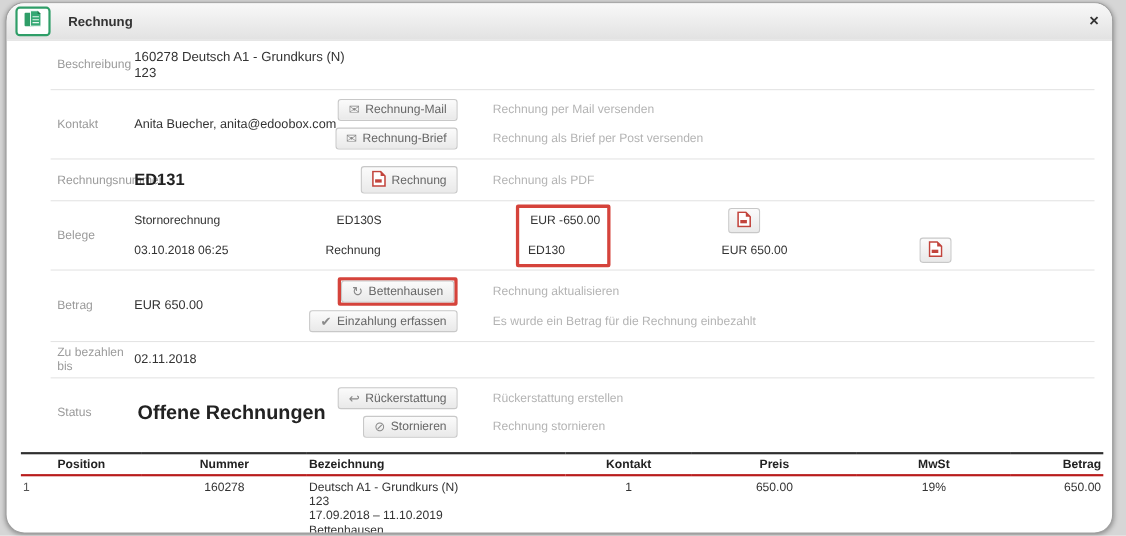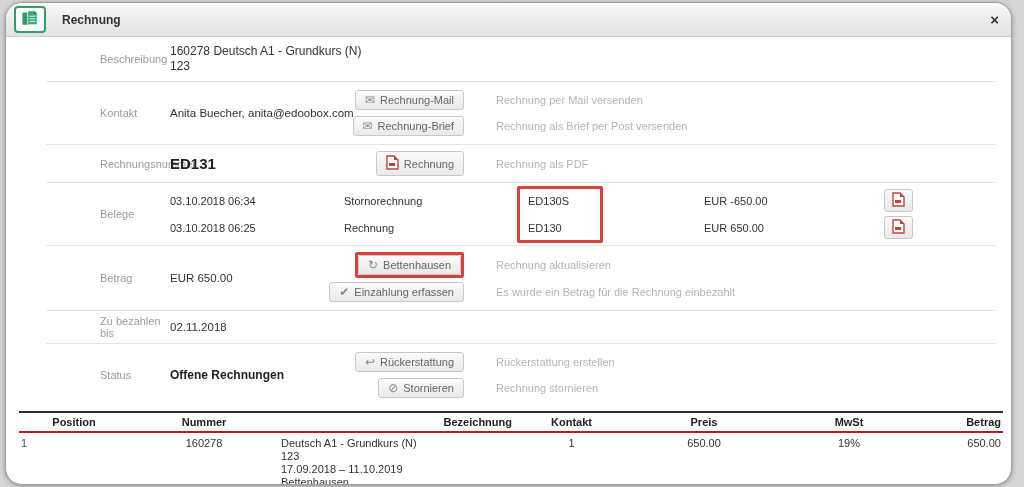--- a/index.html
+++ b/index.html
@@ -25,25 +25,25 @@
     margin-right:16px; flex:none;
   }
   .dialog-title { font-size:12px; font-weight:bold; color:#333; }
   .close-x { margin-left:auto; font-size:15px; font-weight:bold; color:#333; cursor:pointer; line-height:1; }
 
   .section {
     margin:0 16px 0 40px; display:flex; align-items:center;
     border-bottom:1px solid #e4e4e4; padding:4px 0;
   }
   .section.last { border-bottom:none; }
-  .sec-label { width:76px; padding-left:6px; flex:none; font-size:11px; color:#9b9b9b;margin-left:48px; }
+  .sec-label { width:76px; padding-left:6px; flex:none; font-size:11px; color:#9b9b9b; }
   .sec-value { width:174px; flex:none; font-size:11.5px; color:#333; white-space:nowrap; }
   .sec-value-wide { flex:1; font-size:12px; color:#333; line-height:15px; padding:3px 0; }
   .value-bold-lg { font-size:15px; font-weight:bold; color:#222; }
-  .value-bold-md { font-size:12px; font-weight:bold; color:#222; }
+  .value-bold-md { font-size:18px; font-weight:bold; color:#222;text-align:right; }
 
   .actions { flex:1; }
   .action-line { display:flex; align-items:center; margin:2px 0; min-height:24px; }
   .btn-zone { width:120px; flex:none; display:flex; justify-content:flex-end; }
   .btn {
     background:linear-gradient(#fbfbfb,#e9e9e9); border:1px solid #c8c8c8;
     border-radius:3px; color:#666; font-size:11px; padding:3px 9px;
     display:inline-flex; align-items:center; gap:5px; white-space:nowrap;
     font-family:inherit; cursor:pointer;
   }
@@ -69,21 +69,21 @@
   table.items {
     margin:5px 10px 0 13px; border-collapse:collapse; width:984px;
     table-layout:fixed; font-size:11px; color:#333;
   }
   table.items th {
     border-top:2px solid #2f2f2f; border-bottom:2px solid #b91c1c;
     padding:3px 2px; font-size:11px; color:#222;
   }
   table.items td { padding:4px 2px 5px; vertical-align:top; border-bottom:2px solid #2f2f2f; line-height:13px; }
   .c-pos-h, .c-num-h, .c-anz-h, .c-preis-h, .c-mwst-h { text-align:center; }
-  .c-bez-h { text-align:right; }
+  .c-bez-h { text-align:left; }
   .c-betr-h { text-align:right; padding-right:4px; }
   .c-pos { padding-left:16px; color:#555; }
   .c-num { text-align:center; }
   .c-bez { padding-left:26px; }
   .c-anz { text-align:center; }
   .c-preis { text-align:center; }
   .c-mwst { text-align:center; }
   .c-betr { text-align:right; padding-right:4px; }
 </style>
 </head>
@@ -162,21 +162,20 @@
         </span>
         <span class="hint">Rechnung als PDF</span>
       </div>
     </div>
   </div>
 
   <div class="section">
     <span class="sec-label">Belege</span>
     <div class="belege-rows">
       <div class="belege-row">
-        <span class="b-date">03.10.2018 06:34</span>
         <span class="b-type">Stornorechnung</span>
         <span class="b-num">ED130S</span>
         <span class="b-amt">EUR -650.00</span>
         <span class="b-pdf">
           <button class="btn btn-sm">
             <span class="ic">
               <svg width="13" height="15" viewBox="0 0 13 15">
                 <path d="M1 1 h7 l4 4 v9 h-11 z" fill="#fff" stroke="#c2443c" stroke-width="1.4"></path>
                 <path d="M8 1 l4 4 h-4 z" fill="#c2443c"></path>
                 <rect x="3" y="8" width="6" height="3" fill="#c2443c"></rect>

